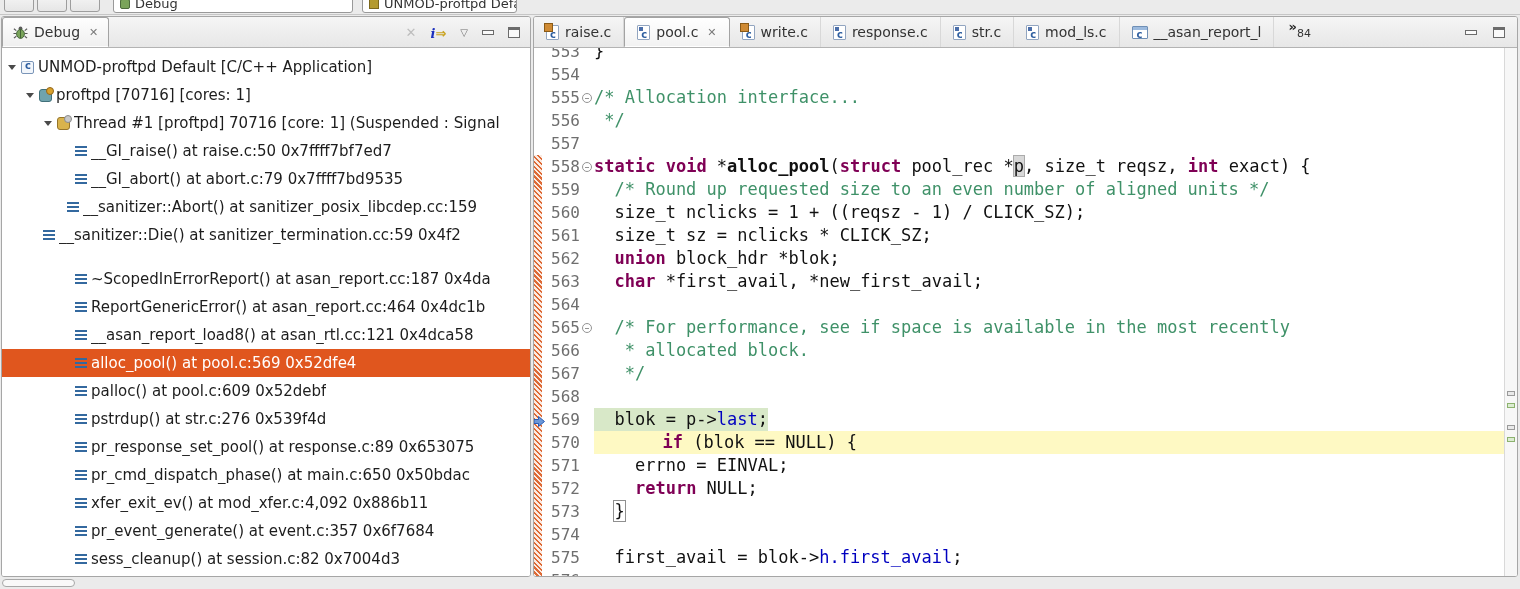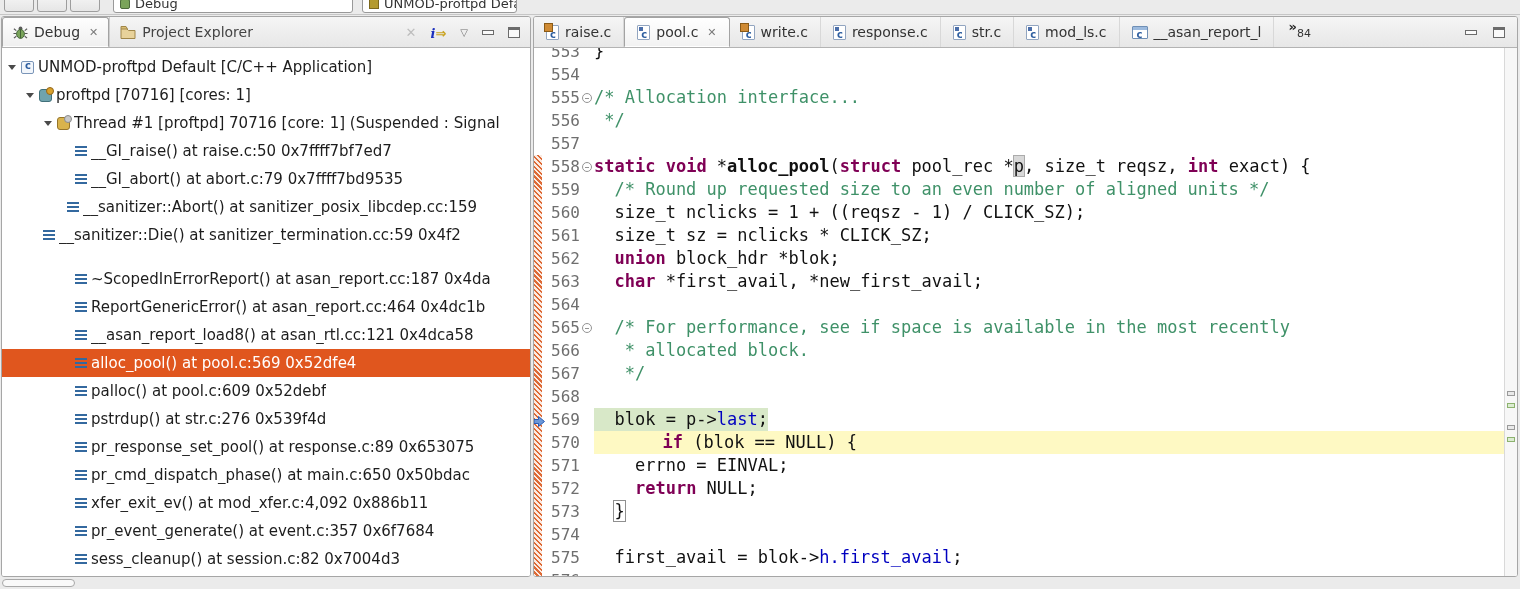--- a/index.html
+++ b/index.html
@@ -121,27 +121,20 @@
         <line x1="12.5" y1="6" x2="15" y2="4" stroke="#555" stroke-width="1.2"></line>
         <line x1="12.5" y1="9" x2="15.5" y2="9" stroke="#555" stroke-width="1.2"></line>
         <line x1="12.5" y1="12" x2="15" y2="14" stroke="#555" stroke-width="1.2"></line>
         <circle cx="8" cy="3.5" r="2" fill="#5b5b5b"></circle>
         <ellipse cx="8" cy="9.5" rx="4.2" ry="4.8" fill="#7aa45a" stroke="#3f5f33"></ellipse>
         <line x1="8" y1="5" x2="8" y2="14" stroke="#3f5f33"></line>
       </svg>
       <span>Debug</span>
       <span class="tabclose">✕</span>
     </div>
-    <div class="vtab inactive">
-      <svg width="16" height="14" viewBox="0 0 16 14">
-        <path d="M1 4 V1.5 h5 l1.5 2.5" fill="#d9bd74" stroke="#a08648"></path>
-        <path d="M1 4 h6 l1.5 1.5 H15 v8 H1 z" fill="#e8d29a" stroke="#a08648"></path>
-      </svg>
-      <span>Project Explorer</span>
-    </div>
     <div class="view-toolbar">
       <span class="ic-removeall">✕</span>
       <span class="ic-istep"><span class="i">i</span><span class="arr">⇒</span></span>
       <span class="ic-viewmenu">▽</span>
       <span class="ic-min"></span>
       <span class="ic-max"></span>
     </div>
   </div>
   <div class="tree" id="debug-tree">
       <div class="trow" style="padding-left: 6px;">

